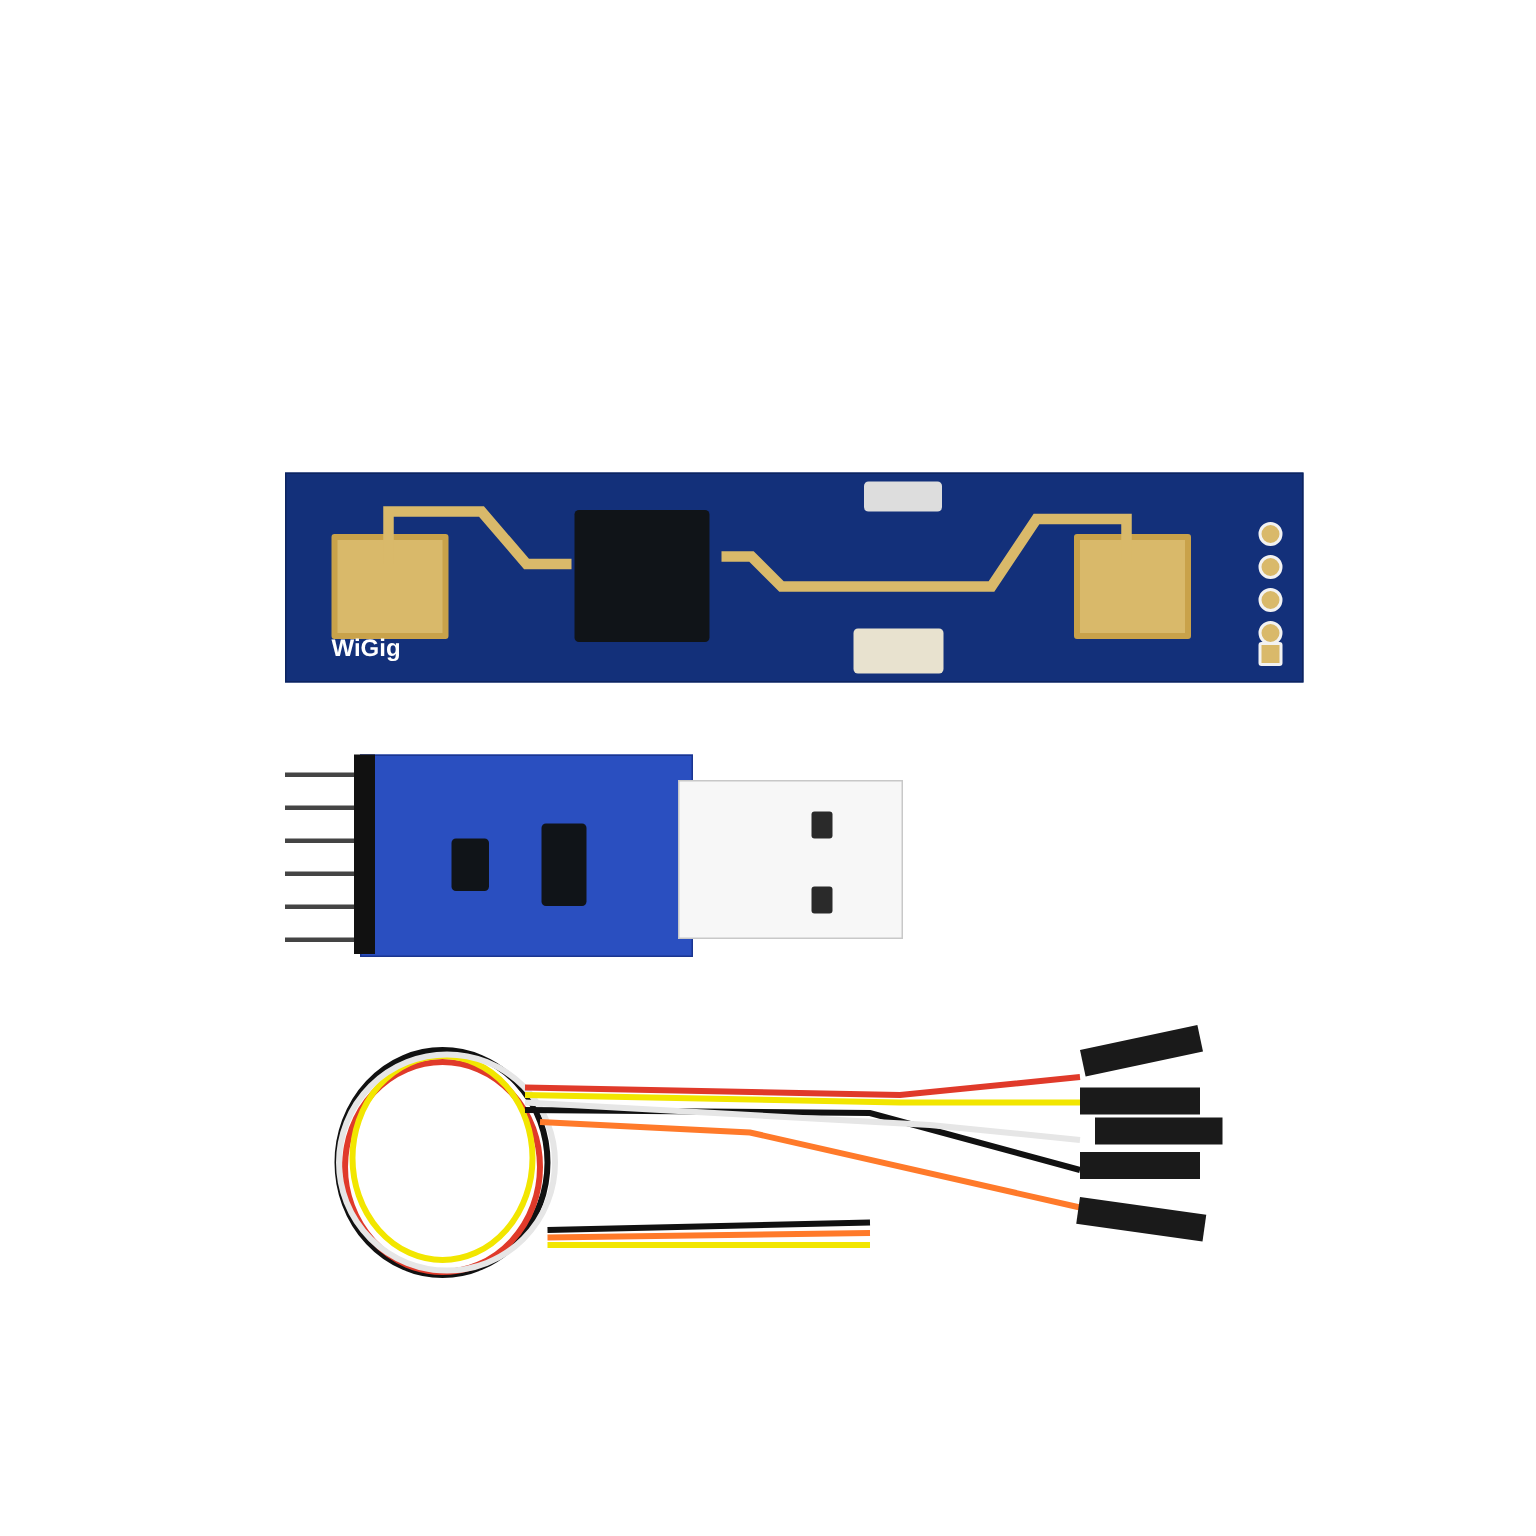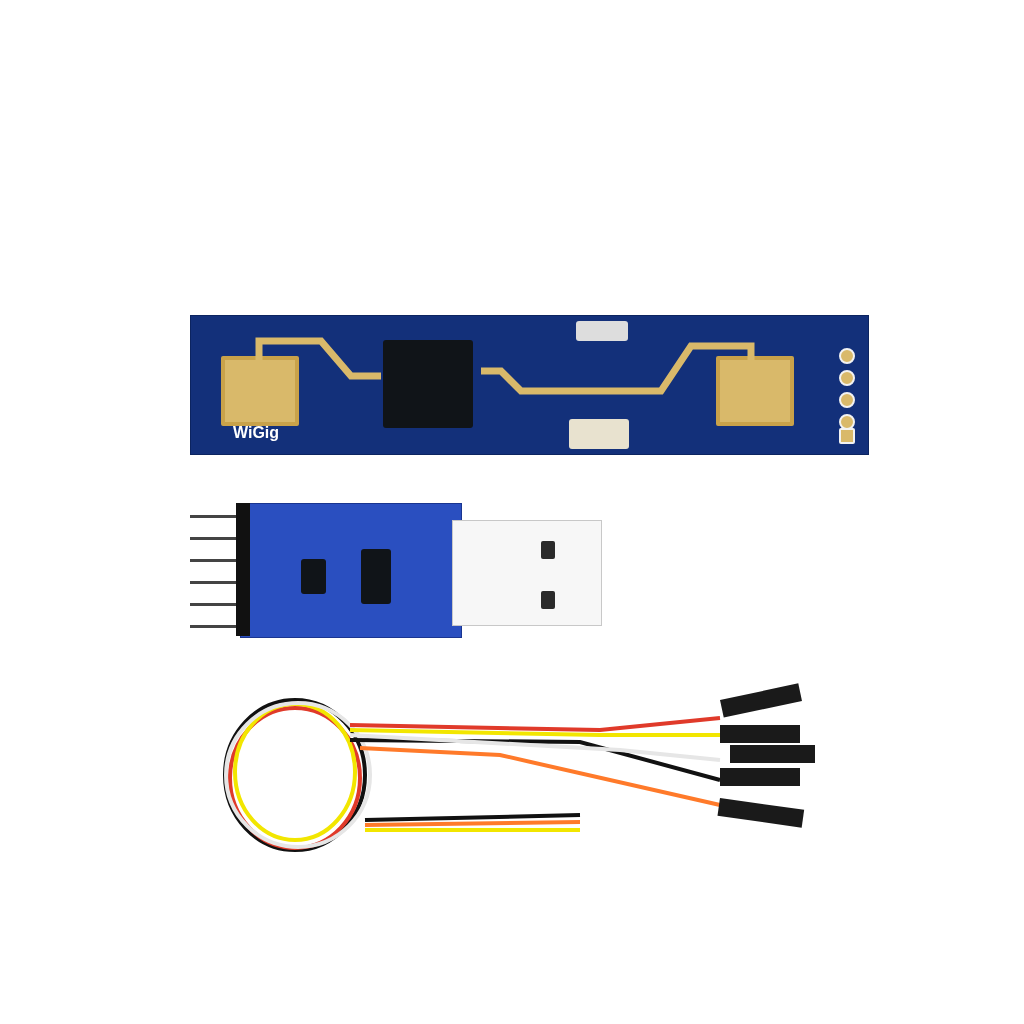--- a/index.html
+++ b/index.html
@@ -22,21 +22,21 @@
 <div class="abs radar">
   <div class="pad" style="left:30px;top:40px;"></div>
   <div class="pad" style="left:525px;top:40px;"></div>
   <svg class="abs" style="left:0;top:0" width="677" height="138">
     <path d="M68 60 L68 25 L130 25 L160 60 L190 60" stroke="#d9b96a" stroke-width="7" fill="none"></path>
     <path d="M290 55 L310 55 L330 75 L470 75 L500 30 L560 30 L560 60" stroke="#d9b96a" stroke-width="7" fill="none"></path>
   </svg>
   <div class="chip" style="left:192px;top:24px;width:90px;height:88px;"></div>
   <div class="chip" style="left:385px;top:5px;width:52px;height:20px;background:#ddd;"></div>
   <div class="chip" style="left:378px;top:103px;width:60px;height:30px;background:#e8e2cf;"></div>
-  <div class="label" style="left:42px;top:108px;">WiGig</div>
+  <div class="label" style="left:30px;top:108px;">WiGig</div>
   <div class="hole" style="left:648px;top:32px;"></div>
   <div class="hole" style="left:648px;top:54px;"></div>
   <div class="hole" style="left:648px;top:76px;"></div>
   <div class="hole" style="left:648px;top:98px;"></div>
   <div class="hole" style="left:648px;top:112px;border-radius:2px;"></div>
 </div>
 
 <div class="pin" style="top:515px;"></div>
 <div class="pin" style="top:537px;"></div>
 <div class="pin" style="top:559px;"></div>

